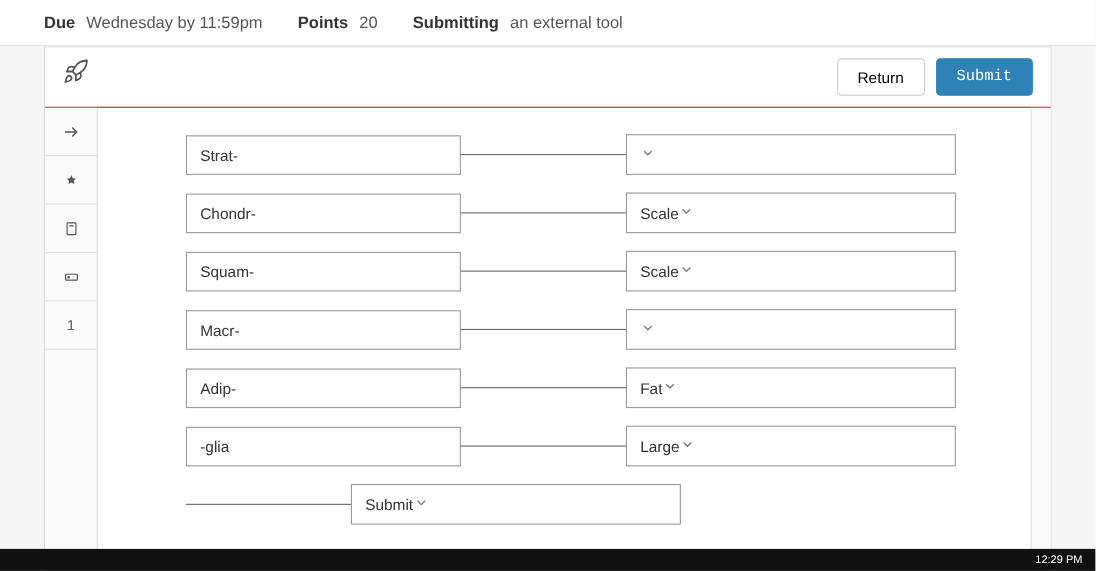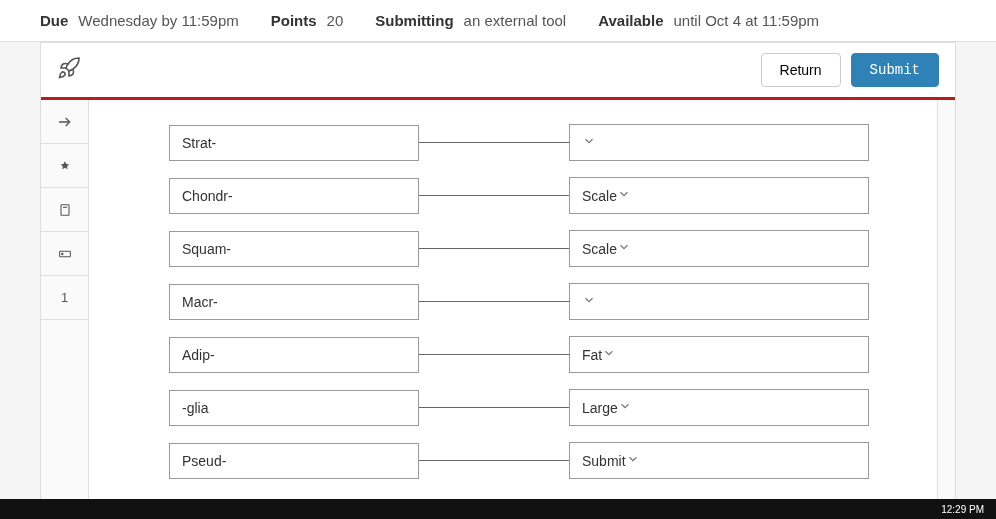--- a/index.html
+++ b/index.html
@@ -4,21 +4,21 @@
   <style>
     * { box-sizing: border-box; margin: 0; padding: 0; }
     body { font-family: -apple-system, "Helvetica Neue", Arial, sans-serif; background: #f5f5f5; color: #333; width: 996px; height: 519px; overflow: hidden; position: relative; }
     
     .header-bar { padding: 12px 40px; background: #fff; border-bottom: 1px solid #e0e0e0; display: flex; gap: 32px; align-items: center; font-size: 15px; }
     .header-bar .label { font-weight: 600; color: #333; margin-right: 4px; }
     .header-bar .value { color: #555; }
     .header-group { display: flex; gap: 6px; }
 
     .tool-panel { background: #fff; margin: 0 40px; border: 1px solid #ddd; }
-    .tool-top { display: flex; justify-content: space-between; align-items: center; padding: 10px 16px; border-bottom: 3px solid #b91c1c; }
+    .tool-top { display: flex; justify-content: space-between; padding: 10px 16px; border-bottom: 1px solid #b91c1c; }
     .rocket-icon svg { width: 24px; height: 24px; }
     .tool-top-buttons { display: flex; gap: 10px; }
     .btn { padding: 8px 18px; border-radius: 4px; font-size: 14px; cursor: pointer; border: 1px solid #ccc; background: #fff; }
     .btn-primary { background: #2f82b6; color: #ffffff; border: 1px solid #2f82b6; font-family: Liberation Mono, monospace; }
 
     .tool-body { display: flex; min-height: 420px; }
     .sidebar { width: 48px; border-right: 1px solid #ddd; background: #fafafa; display: flex; flex-direction: column; }
     .sidebar-item { height: 44px; display: flex; align-items: center; justify-content: center; border-bottom: 1px solid #e0e0e0; font-size: 13px; color: #555; cursor: pointer; }
     .sidebar-item svg { width: 16px; height: 16px; }
 
@@ -41,24 +41,20 @@
     <span class="label">Due</span>
     <span class="value">Wednesday by 11:59pm</span>
   </div>
   <div class="header-group">
     <span class="label">Points</span>
     <span class="value">20</span>
   </div>
   <div class="header-group">
     <span class="label">Submitting</span>
     <span class="value">an external tool</span>
-  </div>
-  <div class="header-group">
-    <span class="label">Available</span>
-    <span class="value">until Oct 4 at 11:59pm</span>
   </div>
 </div>
 
 <div class="tool-panel">
   <div class="tool-top">
     <span class="rocket-icon">
       <svg viewBox="0 0 24 24" fill="none" stroke="#555" stroke-width="1.6">
           <path d="M4.5 16.5c-1.5 1.26-2 5-2 5s3.74-.5 5-2c.71-.84.7-2.13-.09-2.91a2.18 2.18 0 0 0-2.91-.09z"></path>
           <path d="m12 15-3-3a22 22 0 0 1 2-3.95A12.88 12.88 0 0 1 22 2c0 2.72-.78 7.5-6 11a22.35 22.35 0 0 1-4 2z"></path>
           <path d="M9 12H4s.55-3.03 2-4c1.62-1.08 5 0 5 0"></path>
@@ -153,21 +149,20 @@
           <div class="left-box">-glia</div>
           <div class="connector"></div>
           <div class="right-box">
             <span>Large</span>
             <span class="chevron"><svg viewBox="0 0 24 24" fill="none" stroke="#777" stroke-width="2">
                 <path d="M6 9l6 6 6-6"></path>
               </svg></span>
           </div>
         </div>
         <div class="match-row">
-          <div class="left-box">Pseud-</div>
           <div class="connector"></div>
           <div class="right-box">
             <span>Submit</span>
             <span class="chevron"><svg viewBox="0 0 24 24" fill="none" stroke="#777" stroke-width="2">
                 <path d="M6 9l6 6 6-6"></path>
               </svg></span>
           </div>
         </div>
       </div>
 

